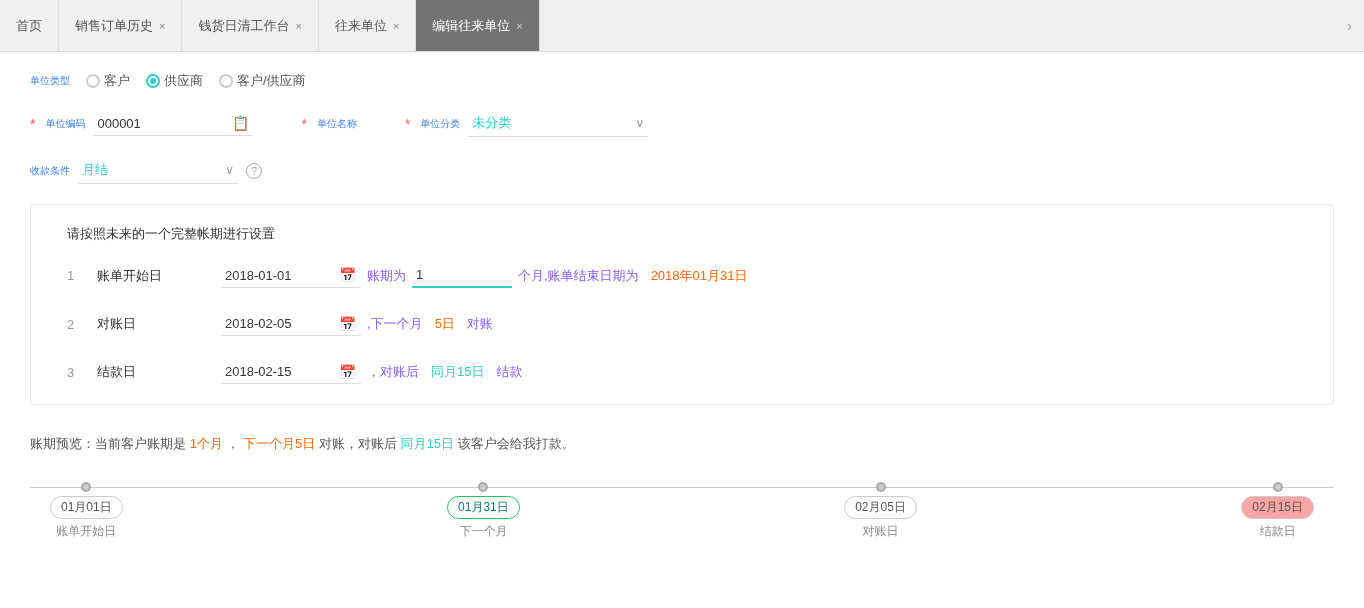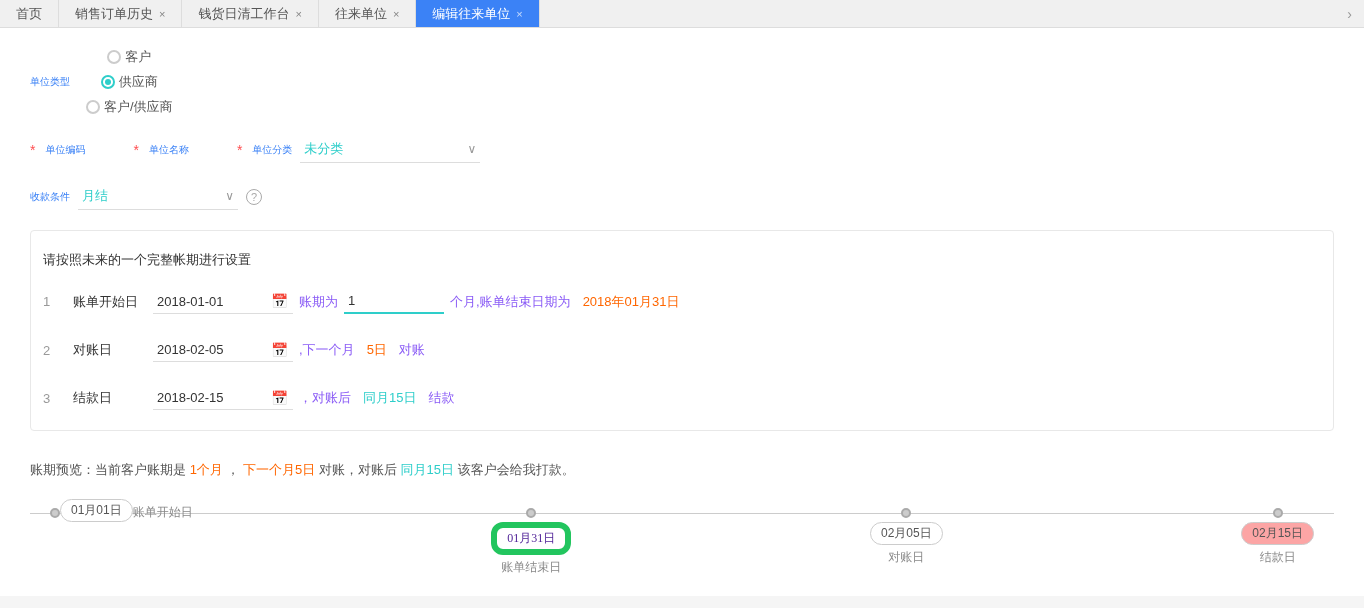--- a/index.html
+++ b/index.html
@@ -4,36 +4,36 @@
   <style>
     * { box-sizing: border-box; margin: 0; padding: 0; }
     body { font-family: 'Microsoft YaHei', Arial, sans-serif; font-size: 14px; background: #f5f5f5; color: #333; }
 
     
     .tabs-bar {
       display: flex;
       align-items: stretch;
       background: #f0f0f0;
       border-bottom: 1px solid #ddd;
-      height: 28px;
+      height: 52px;
     }
     .tab {
       display: flex;
       align-items: center;
       padding: 0 16px;
       cursor: pointer;
       font-size: 13px;
       color: #555;
       border-right: 1px solid #ddd;
       white-space: nowrap;
       background: #f0f0f0;
       gap: 6px;
     }
     .tab.active {
-      background: #3b82f6;
+      background: #737373;
       color: #fff;
     }
     .tab .close-icon {
       font-size: 11px;
       opacity: 0.7;
     }
     .tab-expand {
       margin-left: auto;
       display: flex;
       align-items: center;
@@ -65,23 +65,22 @@
     }
 
     .required-star {
       color: #ff4d4f;
       margin-right: 2px;
     }
 
     .radio-group {
       display: flex;
       align-items: center;
-      gap: 7px;
+      gap: 16px;
       margin-left: 8px;
-      flex-direction: column;
     }
 
     .radio-item {
       display: flex;
       align-items: center;
       gap: 4px;
       cursor: pointer;
       font-size: 13px;
       color: #555;
     }
@@ -178,21 +177,21 @@
       justify-content: center;
       font-size: 11px;
       color: #aaa;
       cursor: pointer;
     }
 
     
     .inner-panel {
       border: 1px solid #e8e8e8;
       border-radius: 4px;
-      padding: 20px 12px;
+      padding: 20px 36px;
       margin-bottom: 20px;
     }
 
     .panel-title {
       font-size: 13px;
       color: #333;
       margin-bottom: 20px;
     }
 
     .settings-row {
@@ -212,20 +211,21 @@
       color: #333;
       font-size: 13px;
       width: 80px;
     }
 
     .date-input-wrap {
       display: flex;
       align-items: center;
       border-bottom: 1px solid #ddd;
       width: 140px;
+      margin-left: 44px;
     }
     .date-input-wrap input {
       border: none;
       outline: none;
       font-size: 13px;
       color: #333;
       flex: 1;
       background: transparent;
       padding: 4px 4px;
       width: 110px;
@@ -321,20 +321,24 @@
         <div class="radio-circle"></div>
         <span>客户/供应商</span>
       </div>
     </div>
   </div>
 
   <div class="form-row">
     <div class="field-group">
       <span class="required-star">*</span>
       <span class="form-label">单位编码</span>
+      <div class="input-with-icon">
+        <input type="text" class="form-input" style="width: 120px; border: none;" value="000001">
+        <span class="calendar-icon">📋</span>
+      </div>
     </div>
 
     <div class="field-group" style="margin-left:40px;">
       <span class="required-star">*</span>
       <span class="form-label">单位名称</span>
     </div>
 
     <div class="field-group" style="margin-left:40px;">
       <span class="required-star">*</span>
       <span class="form-label">单位分类</span>
@@ -404,32 +408,32 @@
       <span class="highlight-orange">下一个月5日</span>
       <span>对账，对账后</span>
       <span class="highlight-teal">同月15日</span>
       <span>该客户会给我打款。</span>
     </div>
 
     <div style="position:relative; padding: 0 20px;">
       <div class="timeline-line"></div>
       <div style="display:flex; align-items:flex-start; position:relative; z-index:1;">
 
-        <div style="display:flex; flex-direction:row; align-items:center;">
+        <div style="display:flex; flex-direction:column; align-items:center;">
           <div style="width:10px;height:10px;border-radius:50%;background:#ccc;border:2px solid #aaa;margin-top:9px;margin-bottom:4px;"></div>
           <div style="border:1px solid #ccc;border-radius:12px;padding:2px 10px;font-size:12px;color:#555;background:#fff;white-space:nowrap;">01月01日</div>
           <div style="font-size:12px;color:#888;white-space:nowrap;margin-top:4px;">账单开始日</div>
         </div>
 
         <div style="flex:1;height:1px;background:#ccc;margin-top:14px;"></div>
 
         <div style="display:flex; flex-direction:column; align-items:center;">
           <div style="width:10px;height:10px;border-radius:50%;background:#ccc;border:2px solid #aaa;margin-top:9px;margin-bottom:4px;"></div>
-          <div style="border:6px solid #22c55e;border-radius:12px;padding:2px 10px;font-size:12px;color:#4c1d95;background:#fff;white-space:nowrap;font-family:Liberation Serif, serif;">01月31日</div>
-          <div style="font-size:12px;color:#888;white-space:nowrap;margin-top:4px;">账单结束日</div>
+          <div style="border:1px solid #22c55e;border-radius:12px;padding:2px 10px;font-size:12px;color:#0f766e;background:#fff;white-space:nowrap;">01月31日</div>
+          <div style="font-size:12px;color:#888;white-space:nowrap;margin-top:4px;">下一个月</div>
         </div>
 
         <div style="flex:1;height:1px;background:#ccc;margin-top:14px;"></div>
 
         <div style="display:flex; flex-direction:column; align-items:center;">
           <div style="width:10px;height:10px;border-radius:50%;background:#ccc;border:2px solid #aaa;margin-top:9px;margin-bottom:4px;"></div>
           <div style="border:1px solid #ccc;border-radius:12px;padding:2px 10px;font-size:12px;color:#555;background:#fff;white-space:nowrap;">02月05日</div>
           <div style="font-size:12px;color:#888;white-space:nowrap;margin-top:4px;">对账日</div>
         </div>
 

